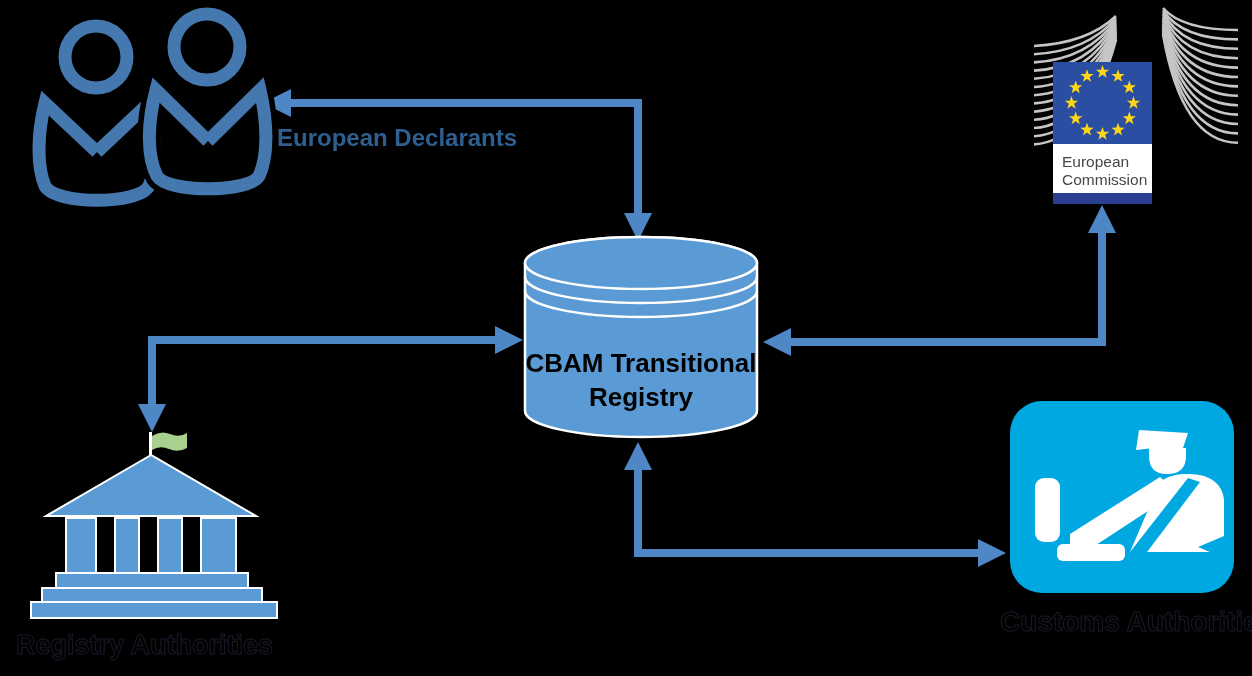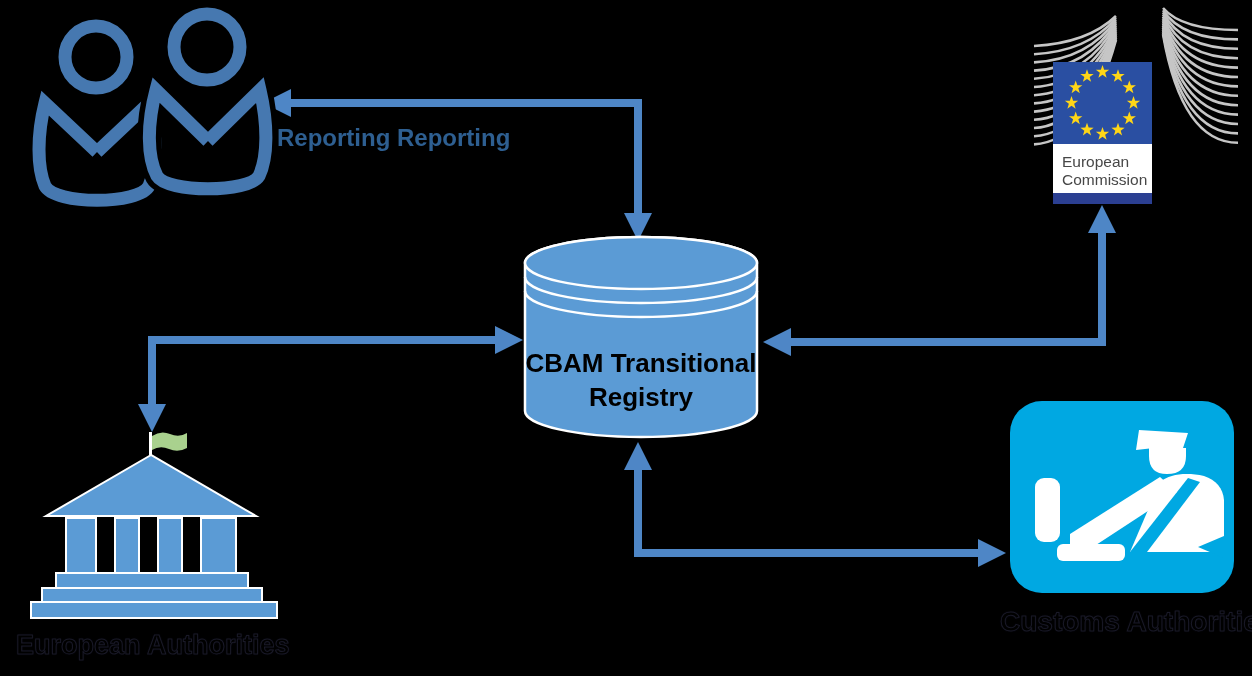--- a/index.html
+++ b/index.html
@@ -42,21 +42,21 @@
     </g>
     <g fill="none" stroke="#000000" stroke-width="24">
       <circle cx="179" cy="45" r="33"></circle>
       <path d="M 180,139 L 128,88 C 119,122 119,155 129,174 C 139,191 221,191 231,174 C 240,155 240,122 232,88 L 180,139"></path>
     </g>
     <g fill="none" stroke="#4678b0" stroke-width="13">
       <circle cx="179" cy="45" r="33"></circle>
       <path d="M 180,139 L 128,88 C 119,122 119,155 129,174 C 139,191 221,191 231,174 C 240,155 240,122 232,88 L 180,139"></path>
     </g>
   </svg>
-  <div class="abs lbl-blue" style="left:277px;top:124px;">Reporting Reporting</div>
+  <div class="abs lbl-blue" style="left:277px;top:124px;">European Declarants</div>
 
   <svg class="abs" style="left:518px;top:235px;" width="248" height="206" viewBox="0 0 248 206">
     <path d="M 7,28 A 116,26 0 0 1 239,28 L 239,176 A 116,26 0 0 1 7,176 Z" fill="#5b9bd5" stroke="#fff" stroke-width="2.5"></path>
     <ellipse cx="123" cy="28" rx="116" ry="26" fill="#5b9bd5" stroke="#fff" stroke-width="2.5"></ellipse>
     <path d="M 7,42 A 116,26 0 0 0 239,42" fill="none" stroke="#fff" stroke-width="2.5"></path>
     <path d="M 7,56 A 116,26 0 0 0 239,56" fill="none" stroke="#fff" stroke-width="2.5"></path>
     <text x="123" y="137" text-anchor="middle" font-size="26" font-weight="bold" fill="#000">CBAM Transitional</text>
     <text x="123" y="171" text-anchor="middle" font-size="26" font-weight="bold" fill="#000">Registry</text>
   </svg>
 
@@ -119,21 +119,21 @@
       <polygon points="121,27 16,88 226,88"></polygon>
       <rect x="36" y="90" width="30" height="55"></rect>
       <rect x="85" y="90" width="24" height="55"></rect>
       <rect x="128" y="90" width="24" height="55"></rect>
       <rect x="171" y="90" width="35" height="55"></rect>
       <rect x="26" y="145" width="192" height="15"></rect>
       <rect x="12" y="160" width="220" height="14"></rect>
       <rect x="1" y="174" width="246" height="16"></rect>
     </g>
   </svg>
-  <div class="abs lbl-black" style="left:16px;top:630px;font-size:27px;">European Authorities</div>
+  <div class="abs lbl-black" style="left:16px;top:630px;font-size:27px;">Registry Authorities</div>
 
   <svg class="abs" style="left:1008px;top:400px;" width="228" height="195" viewBox="0 0 228 195">
     <rect x="2" y="1" width="224" height="192" rx="32" fill="#00a8e2"></rect>
     <g fill="#ffffff">
       <rect x="27" y="78" width="25" height="64" rx="9"></rect>
       <rect x="49" y="144" width="68" height="17" rx="6"></rect>
       <path d="M 152,82 C 162,74 178,72 196,76 C 208,80 215,88 216,100 L 216,152 L 122,152 Z"></path>
     </g>
     <polygon points="180,78 192,82 136,156 122,152" fill="#00a8e2"></polygon>
     <polygon points="216,136 216,158 190,147" fill="#00a8e2"></polygon>

